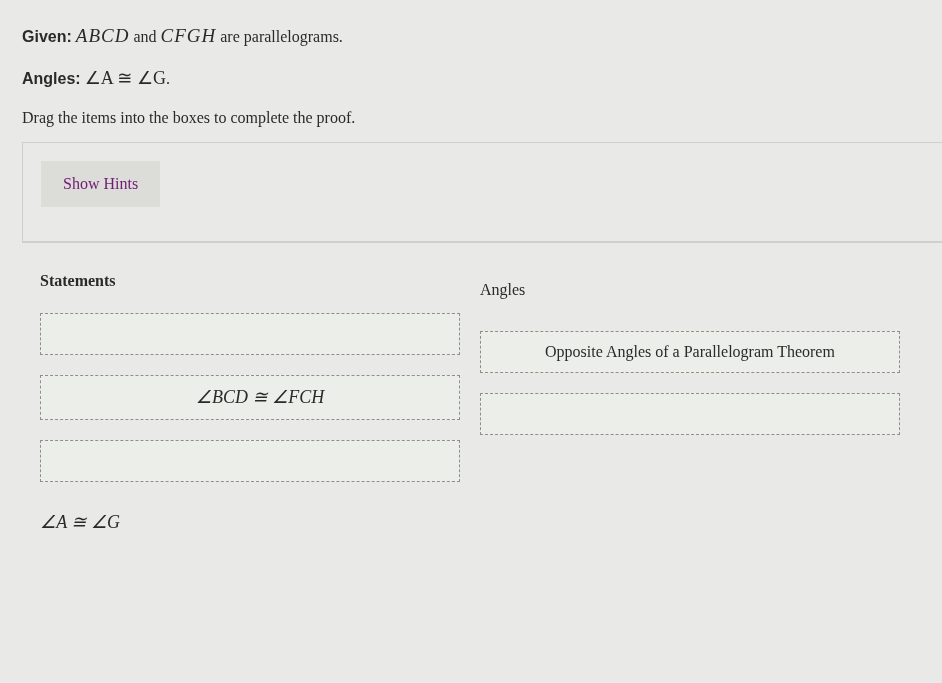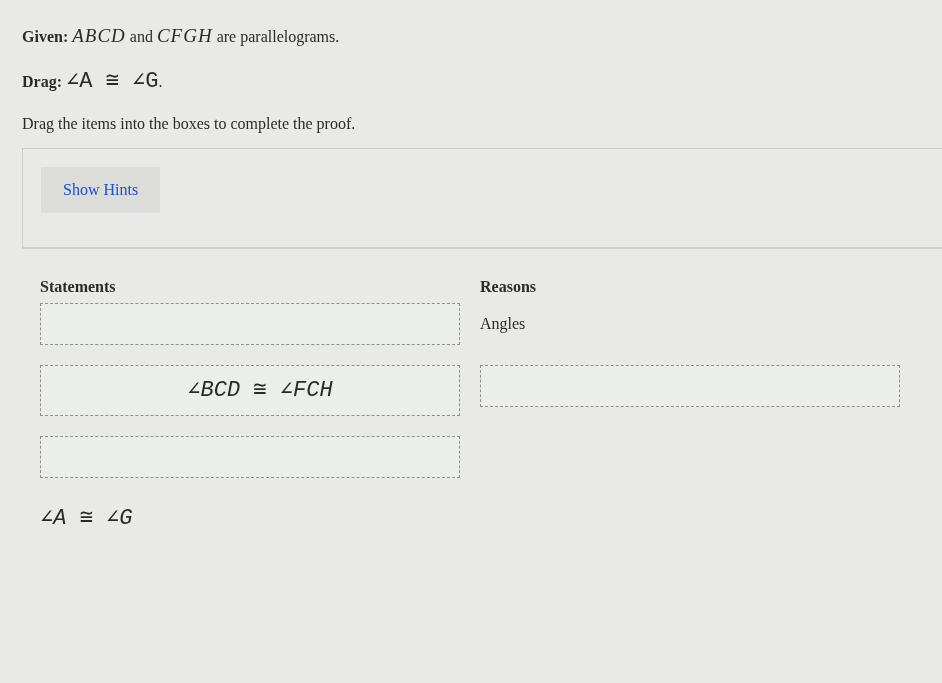--- a/index.html
+++ b/index.html
@@ -6,50 +6,50 @@
   html, body { width: 942px; height: 683px; overflow: hidden; }
   body {
     font-family: Georgia, 'Times New Roman', serif;
     background: #e9eae8;
     color: #2a2a2a;
     padding: 22px 0 0 22px;
     font-size: 16px;
     line-height: 1.5;
   }
   .row { margin-bottom: 14px; }
-  .label { font-weight: bold; font-family: Liberation Serif, serif; }
+  .label { font-weight: bold; font-family: Liberation Sans, sans-serif; }
   .mathit { font-family: 'Times New Roman', serif; font-style: italic; font-size: 19px; letter-spacing: 1px; text-align: right; }
-  .mathsym { font-family: Liberation Mono, monospace; font-size: 22px; }
+  .mathsym { font-family: Liberation Serif, serif; font-size: 18px; }
   .instr { margin: 14px 0 12px 0; }
   .hint-wrap {
     border: 1px solid #cfcfcc;
     border-right: none;
     padding: 18px 0 34px 18px;
     margin-bottom: 0;
   }
   .hint-btn {
     display: inline-block;
     background: #dcdcd8;
     border: none;
     padding: 14px 22px;
     font-family: Georgia, serif;
     font-size: 16px;
-    color: #1d4ed8;
+    color: #701a75;
     cursor: pointer;
   }
   .proof {
     border-top: 1px solid #cfcfcc;
     padding: 26px 0 0 18px;
   }
   .cols {
     display: flex;
   }
   .col-l { width: 440px; flex-shrink: 0; }
   .col-r { flex: 1; }
-  .hdr { font-weight: bold; font-family: Georgia, serif; margin-bottom: 4px; }
+  .hdr { font-weight: bold; font-family: Georgia, serif; margin-bottom: 20px; }
   .line { min-height: 42px; display: flex; align-items: center; margin-bottom: 20px; }
   .dropzone {
     border: 1.5px dashed #8f8f8c;
     min-height: 42px;
     width: 420px;
     display: flex;
     align-items: center;
     justify-content: center;
     padding: 8px 10px;
     background: #eceeea;
@@ -60,21 +60,21 @@
 </style>
 </head>
 <body>
 
 <div class="row">
   <span class="label">Given:</span>
   <span class="mathit">ABCD</span><span> and </span><span class="mathit">CFGH</span><span> are parallelograms.</span>
 </div>
 
 <div class="row">
-  <span class="label">Drag:</span>
+  <span class="label">Angles:</span>
   <span class="mathsym">∠A ≅ ∠G</span><span>.</span>
 </div>
 
 <div class="instr">Drag the items into the boxes to complete the proof.</div>
 
 <div class="hint-wrap">
   <button class="hint-btn">Show Hints</button>
 </div>
 
 <div class="proof">
@@ -100,26 +100,30 @@
           <span class="mathsym"></span>
         </div>
       </div>
 
       <div class="line static">
         <span class="mathsym" style="font-style: italic;">∠A ≅ ∠G</span>
       </div>
     </div>
 
     <div class="col-r">
-      <div class="hdr">Reasons</div>
 
       <div class="line static">
         <span>Angles</span>
       </div>
 
+      <div class="line">
+        <div class="dropzone">
+          <span>Opposite Angles of a Parallelogram Theorem</span>
+        </div>
+      </div>
 
 
       <div class="line">
         <div class="dropzone">
           <span></span>
         </div>
       </div>
 
     </div>
   </div>

